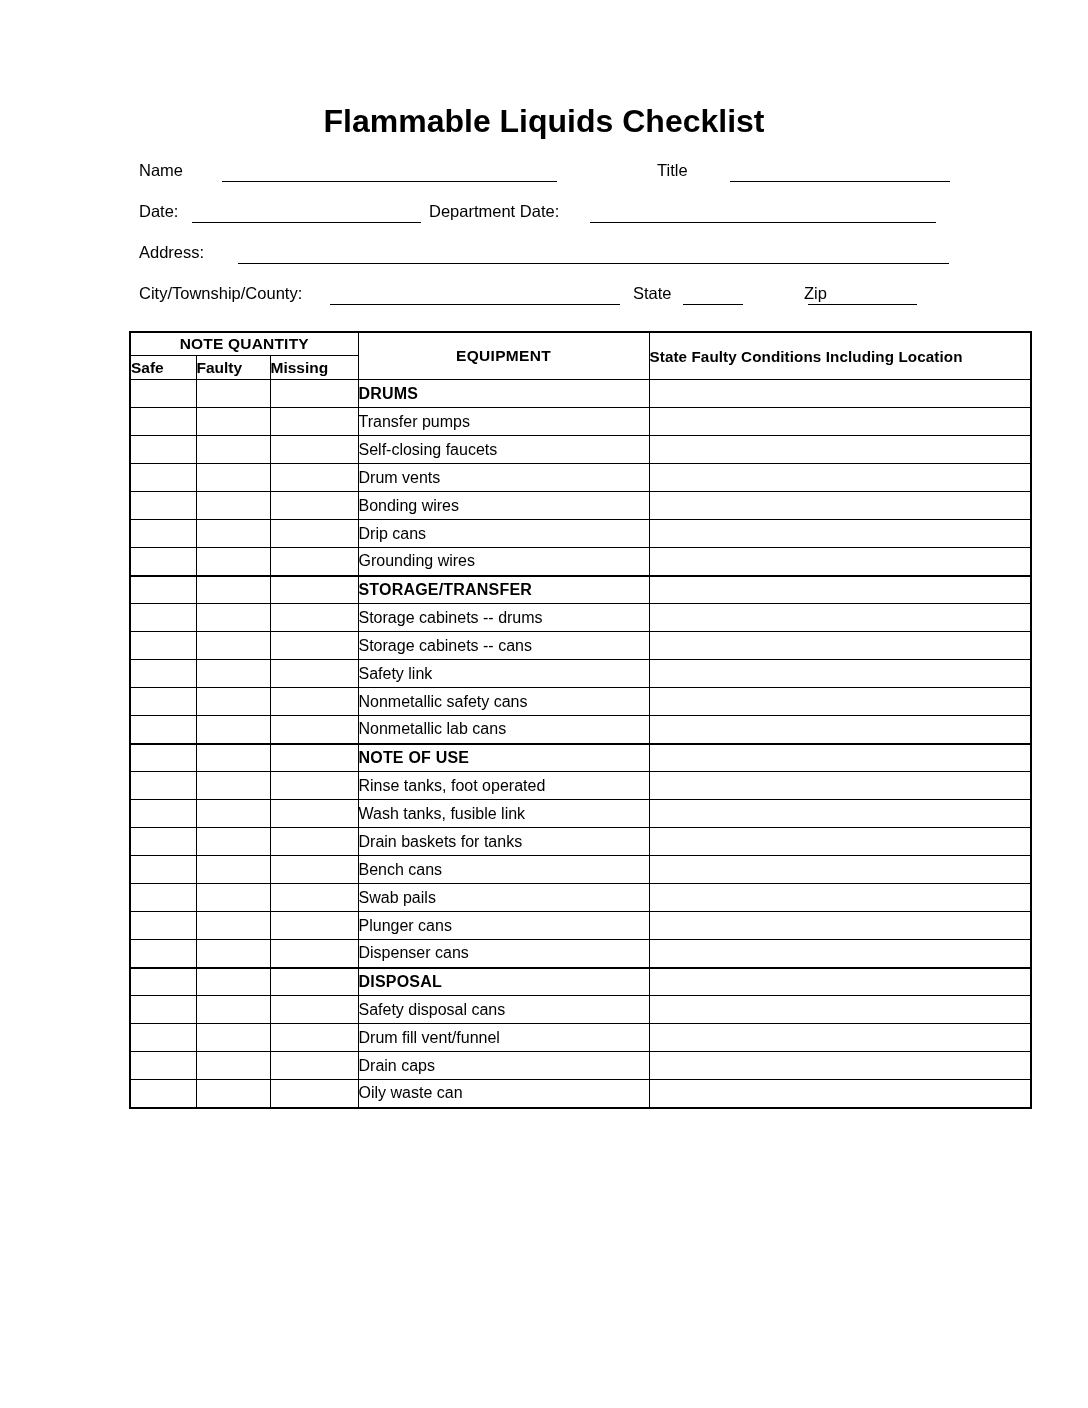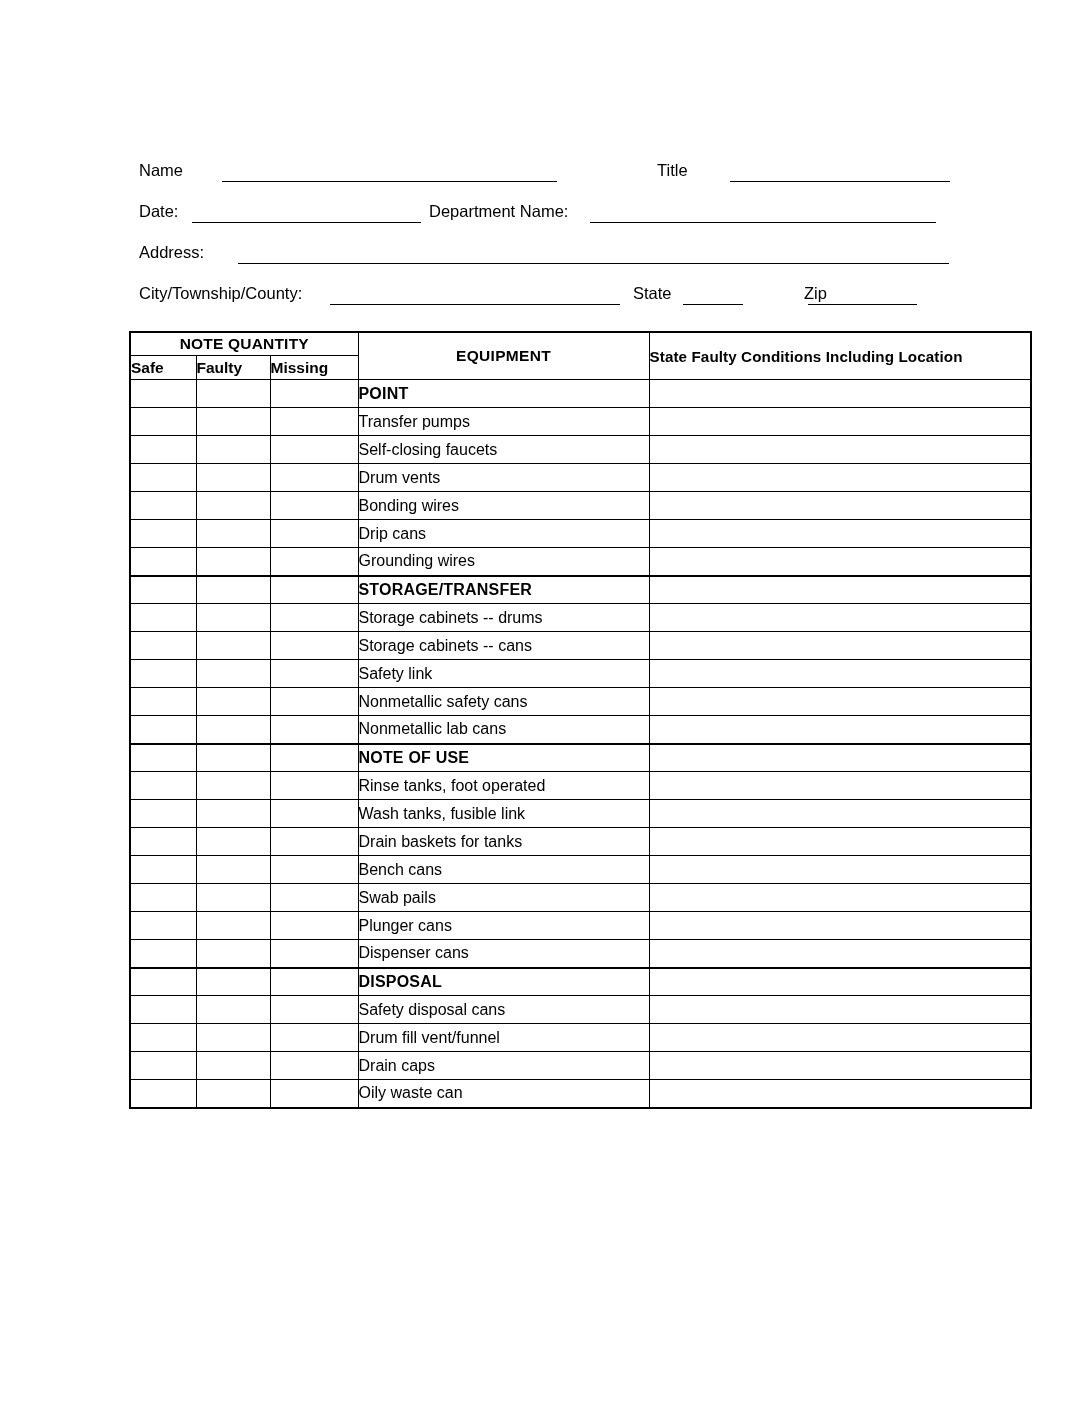--- a/index.html
+++ b/index.html
@@ -142,34 +142,35 @@
   td.cond-cell { background: #fff; }
 
   tr.section-row td { border-top-width: 2.2px; }
   tr.section-row.first-sec td { border-top-width: 1.4px; }
 </style>
 </head>
 <body>
 
 <div class="page">
 
+  <div class="doc-title">Flammable Liquids Checklist</div>
 
   <div class="form-block">
 
     <div class="form-row r1">
       <span class="lbl" style="left:139px;">Name</span>
       <span class="rule" style="left:222px; width:335px;"></span>
       <span class="lbl" style="left:657px;">Title</span>
       <span class="rule" style="left:730px; width:220px;"></span>
     </div>
 
     <div class="form-row r2">
       <span class="lbl" style="left:139px;">Date:</span>
       <span class="rule" style="left:192px; width:229px;"></span>
-      <span class="lbl" style="left:429px;">Department Name:</span>
+      <span class="lbl" style="left:429px;">Department Date:</span>
       <span class="rule" style="left:590px; width:346px;"></span>
     </div>
 
     <div class="form-row r3">
       <span class="lbl" style="left:139px;">Address:</span>
       <span class="rule" style="left:238px; width:711px;"></span>
     </div>
 
     <div class="form-row r4">
       <span class="lbl" style="left:139px;">City/Township/County:</span>
@@ -201,21 +202,21 @@
           <th class="hdr-sub">Safe</th>
           <th class="hdr-sub">Faulty</th>
           <th class="hdr-sub">Missing</th>
         </tr>
       </thead>
       <tbody id="checklist-body">
           <tr class="data-row section-row first-sec">
             <td class="cell-check"></td>
             <td class="cell-check"></td>
             <td class="cell-check"></td>
-            <td class="equip-section">POINT</td>
+            <td class="equip-section">DRUMS</td>
             <td class="cond-cell"></td>
           </tr>
           <tr class="data-row">
             <td class="cell-check"></td>
             <td class="cell-check"></td>
             <td class="cell-check"></td>
             <td class="equip-item">Transfer pumps</td>
             <td class="cond-cell"></td>
           </tr>
           <tr class="data-row">

